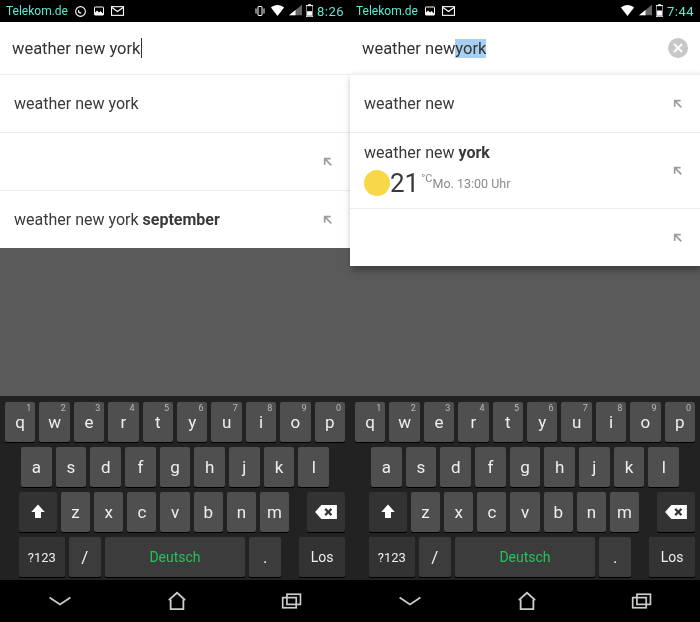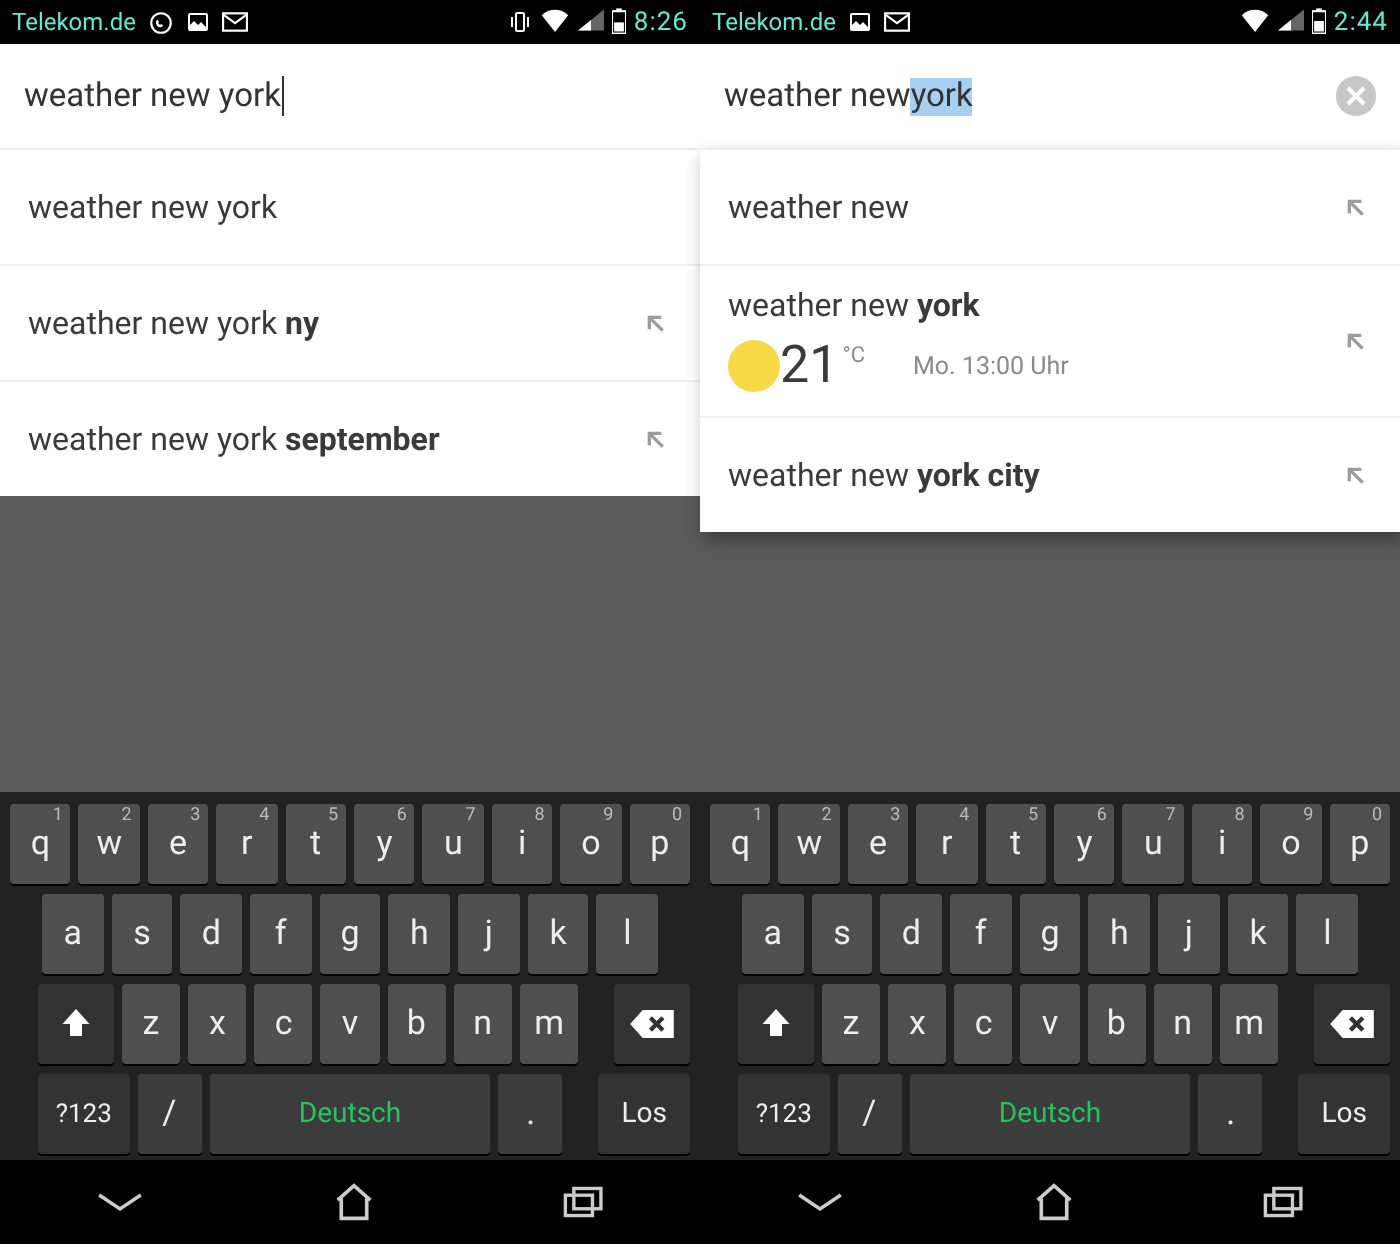--- a/index.html
+++ b/index.html
@@ -25,21 +25,21 @@
   .suggestions { background:#fff; }
   .sugg { min-height:58px; display:flex; align-items:center; padding:0 14px; font-size:16px; color:#3a3a3a; position:relative; border-top:1px solid #eee; }
   .sugg:first-child { border-top:1px solid #eee; }
   .sugg strong { font-weight:700; }
   .nw-arrow { position:absolute; right:14px; top:50%; transform:translate(0,-50%); color:#9c9c9c; }
   .sugg-rich { flex-direction:column; align-items:flex-start; padding-top:10px; padding-bottom:10px; }
   .rich-row { display:flex; align-items:center; margin-top:6px; }
   .sun { width:26px; height:26px; border-radius:50%; background:#f7d948; }
   .temp { font-size:26px; color:#3a3a3a; position:relative; }
   .temp-unit { font-size:11px; color:#8a8a8a; position:relative; top:-10px; left:2px; }
-  .rich-time { font-size:12.5px; color:#8a8a8a; margin-left:26px;text-align:center; }
+  .rich-time { font-size:12.5px; color:#8a8a8a; margin-left:2px;text-align:center; }
 
   .shade { flex:1; background:#5a5a5a; }
   .pane-right .suggestions { box-shadow: 2px 4px 8px rgba(0,0,0,0.35); position:relative; z-index:2; }
 
   
   .keyboard { position:absolute; bottom:42px; left:0; right:0; background:#222; padding:6px 3px 3px; }
   .krow { display:flex; gap:4px; margin-bottom:5px; padding:0 2px; }
   .krow:last-child { margin-bottom:0; }
   .key { flex:1; background:#4f4f4f; height:40px; border-radius:2px; display:flex; align-items:center; justify-content:center; color:#eee; font-size:17px; position:relative; box-shadow: 0 1px 0 #000; }
   .key .hint { position:absolute; top:1px; right:4px; font-size:9px; color:#bbb; }
@@ -117,21 +117,20 @@
         <span>weather new york</span>
           <span class="cursor"></span>
       </span>
     </div>
 
     <div class="suggestions">
       <div class="sugg">
         <span><span>weather new york</span><strong></strong></span>
       </div>
       <div class="sugg">
-        <span><span>weather new york </span><strong>ny</strong></span>
         <span class="nw-arrow">
             <svg width="16" height="16" viewBox="0 0 24 24" fill="none" stroke="#9c9c9c" stroke-width="2.5">
               <path d="M17 17L7 7M7 16V7h9"></path>
             </svg>
           </span>
       </div>
       <div class="sugg">
         <span><span>weather new york </span><strong>september</strong></span>
         <span class="nw-arrow">
             <svg width="16" height="16" viewBox="0 0 24 24" fill="none" stroke="#9c9c9c" stroke-width="2.5">
@@ -245,21 +244,21 @@
               <path d="M0 16L10 16 10 8z"></path>
             </svg>
           </span>
         <span class="sb-icon">
             <svg width="7" height="13" viewBox="0 0 10 18" fill="white">
               <rect x="0" y="2" width="10" height="16" fill="none" stroke="white" stroke-width="1.5"></rect>
               <rect x="3" y="0" width="4" height="2"></rect>
               <rect x="1.5" y="9" width="7" height="7.5"></rect>
             </svg>
           </span>
-        <span class="time">2:44</span>
+        <span class="time">7:44</span>
       </div>
     </div>
 
     <div class="search-bar">
       <span class="search-text">
         <span>weather new </span>
           <span class="sel">york</span>
       </span>
       <span class="clear-btn">
           <svg width="10" height="10" viewBox="0 0 10 10" stroke="white" stroke-width="2">
@@ -284,21 +283,20 @@
           <span class="temp"><span>21</span><span class="temp-unit">°C</span></span>
           <span class="rich-time">Mo. 13:00 Uhr</span>
         </div>
         <span class="nw-arrow">
             <svg width="16" height="16" viewBox="0 0 24 24" fill="none" stroke="#9c9c9c" stroke-width="2.5">
               <path d="M17 17L7 7M7 16V7h9"></path>
             </svg>
           </span>
       </div>
       <div class="sugg">
-        <span><span>weather new </span><strong>york city</strong></span>
         <span class="nw-arrow">
             <svg width="16" height="16" viewBox="0 0 24 24" fill="none" stroke="#9c9c9c" stroke-width="2.5">
               <path d="M17 17L7 7M7 16V7h9"></path>
             </svg>
           </span>
       </div>
     </div>
 
     <div class="shade"></div>
 

